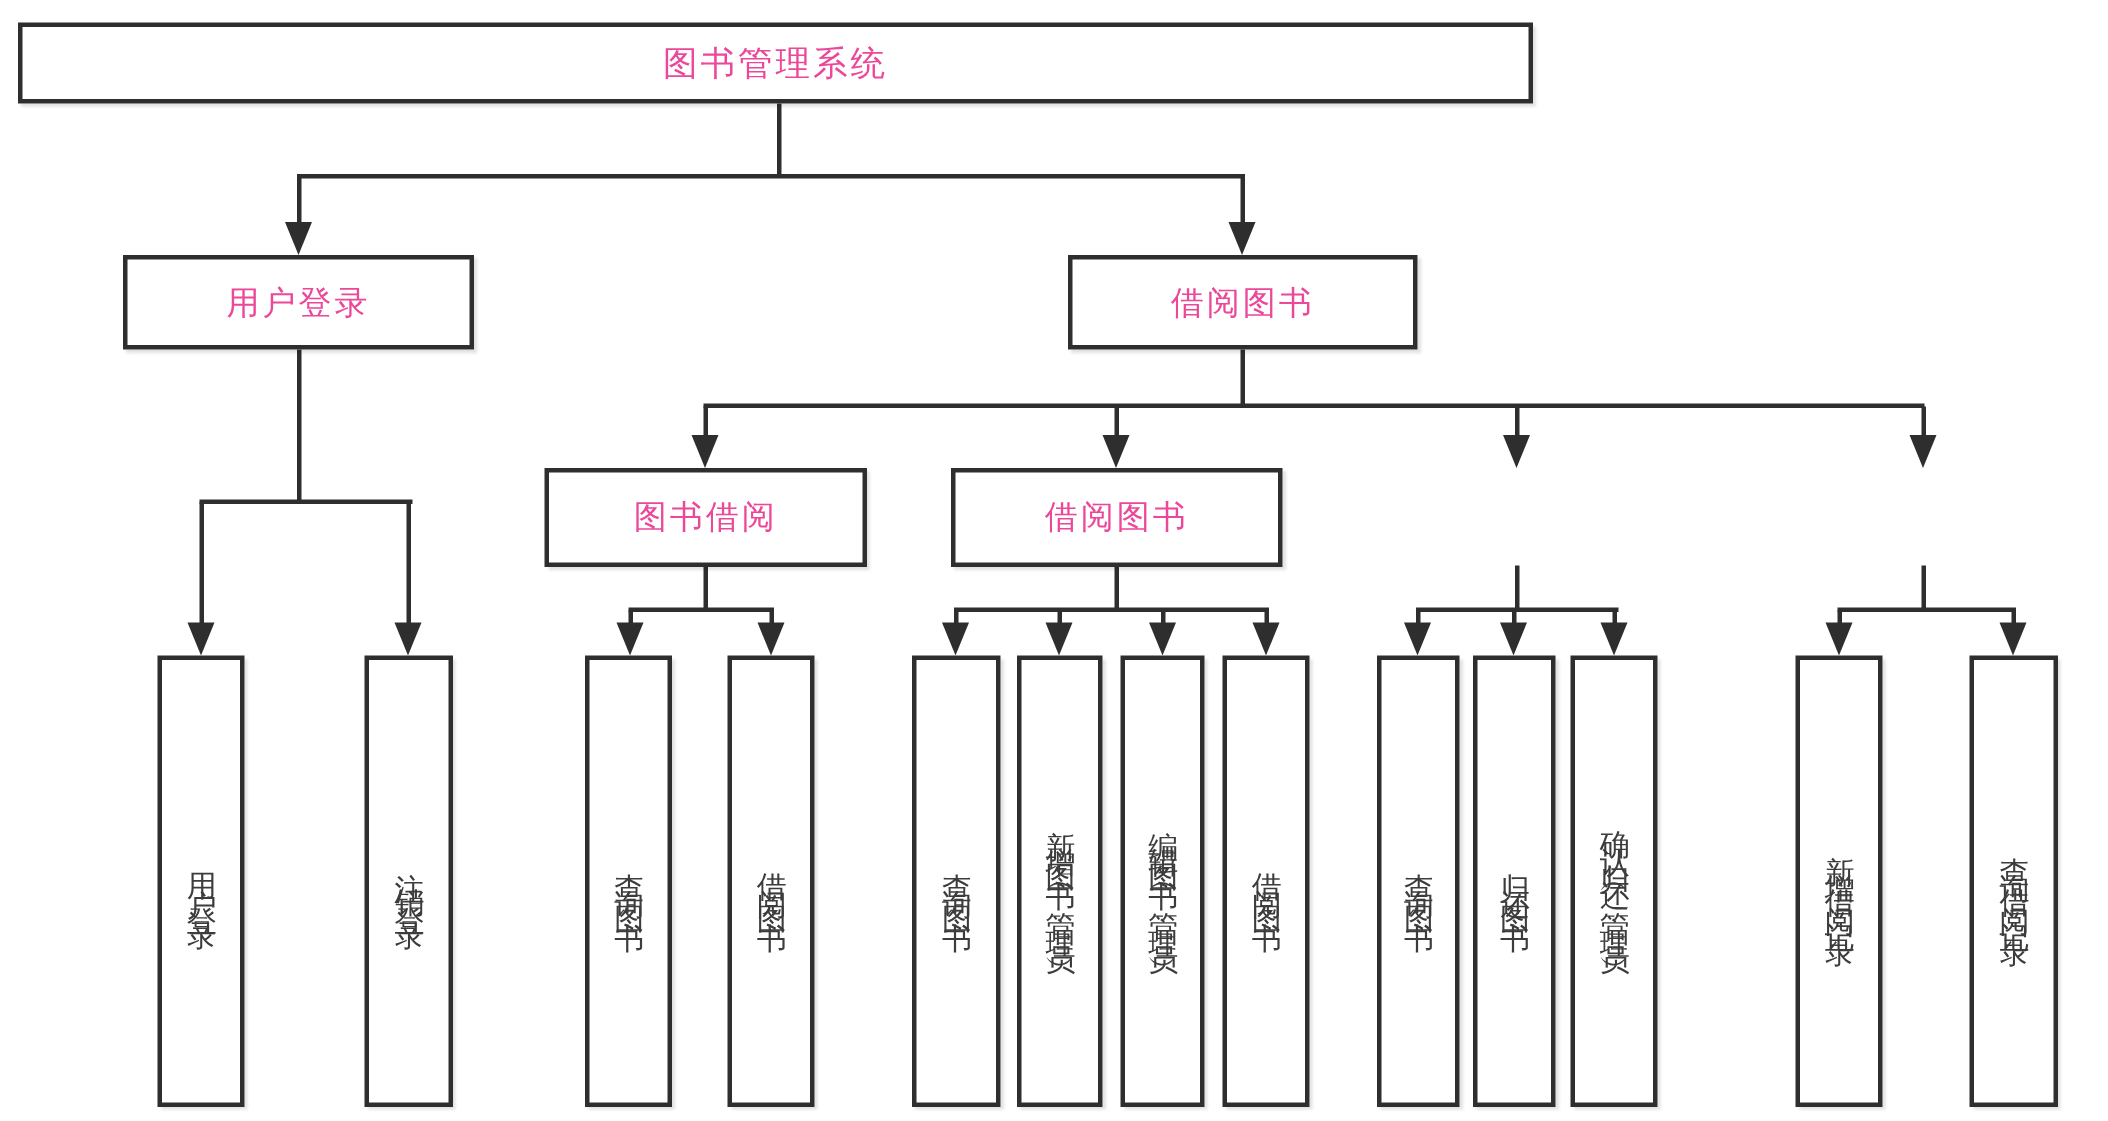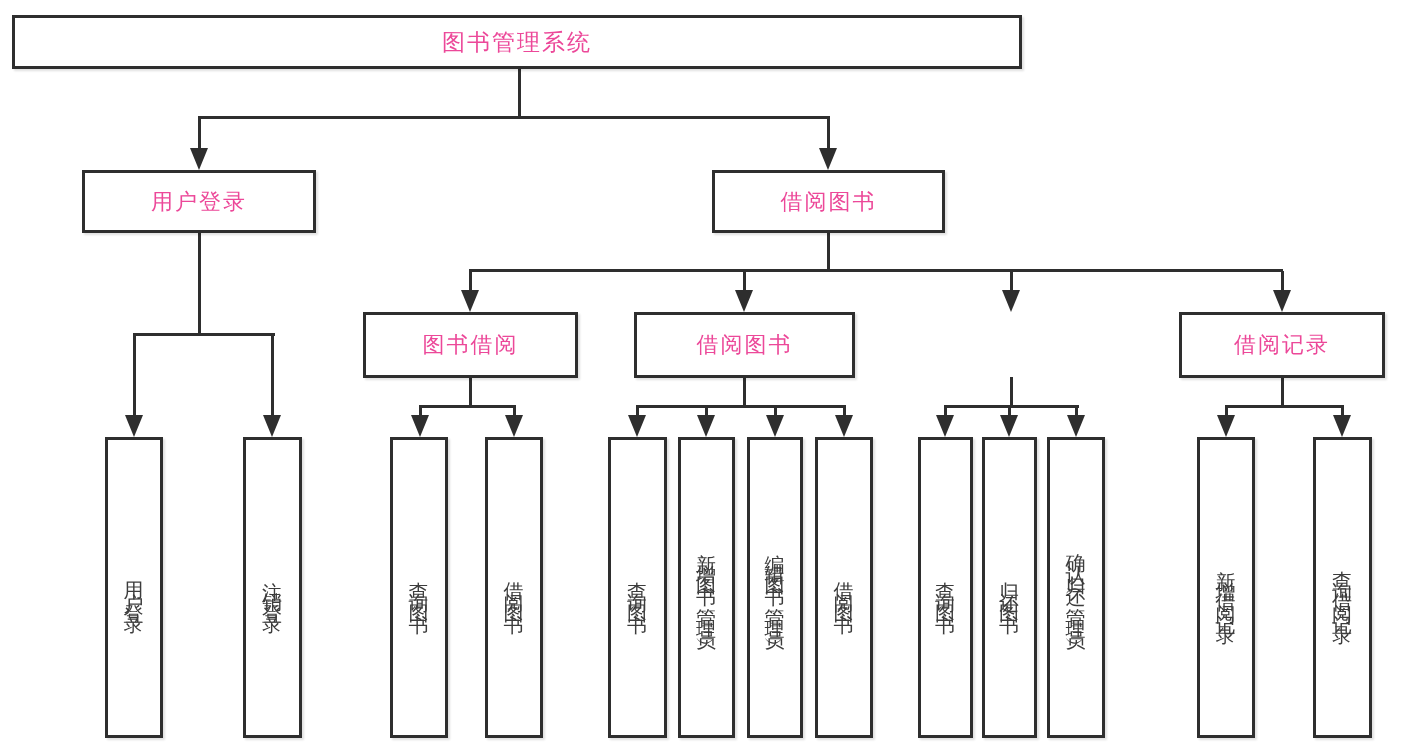--- a/index.html
+++ b/index.html
@@ -106,23 +106,20 @@
   <div class="box" style="left:712px;top:170px;width:233px;height:63px">
     <span class="hlabel">借阅图书</span>
   </div>
 
   <div class="box" style="left:363px;top:312px;width:215px;height:66px">
     <span class="hlabel">图书借阅</span>
   </div>
   <div class="box" style="left:634px;top:312px;width:221px;height:66px">
     <span class="hlabel">借阅图书</span>
   </div>
-  <div class="box" style="left:1179px;top:312px;width:206px;height:66px">
-    <span class="hlabel">借阅记录</span>
-  </div>
 
   <div class="box" style="left:105px;top:437px;width:58px;height:301px">
     <span class="vlabel">用户登录</span>
   </div>
   <div class="box" style="left:243px;top:437px;width:59px;height:301px">
     <span class="vlabel">注销登录</span>
   </div>
 
   <div class="box" style="left:390px;top:437px;width:58px;height:301px">
     <span class="vlabel">查询图书</span>

